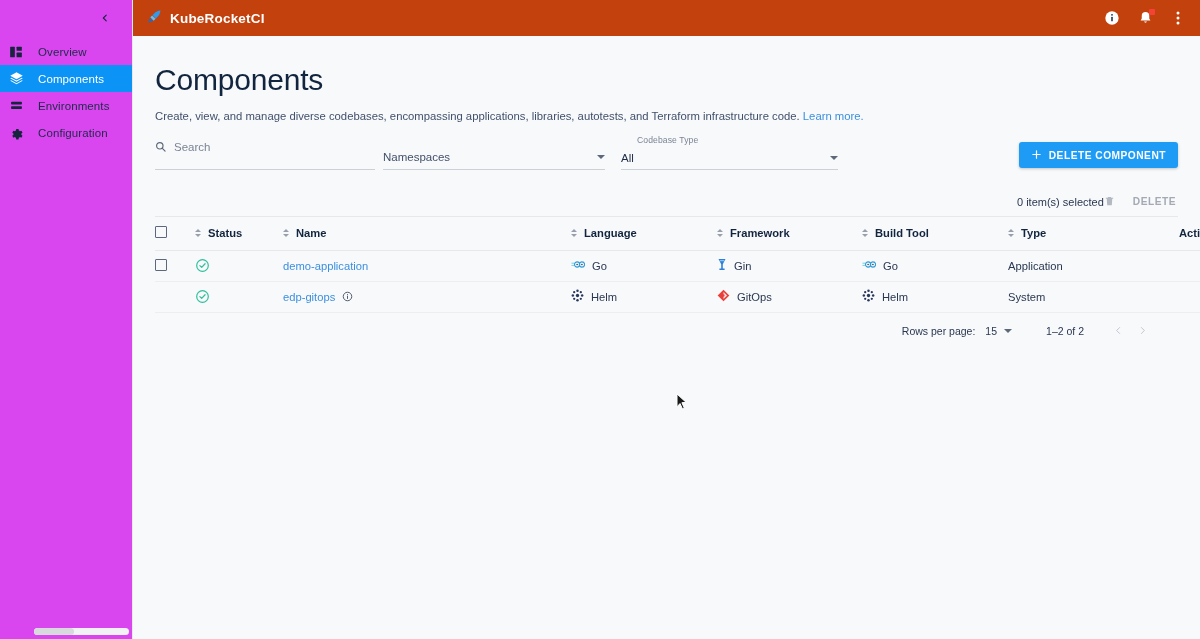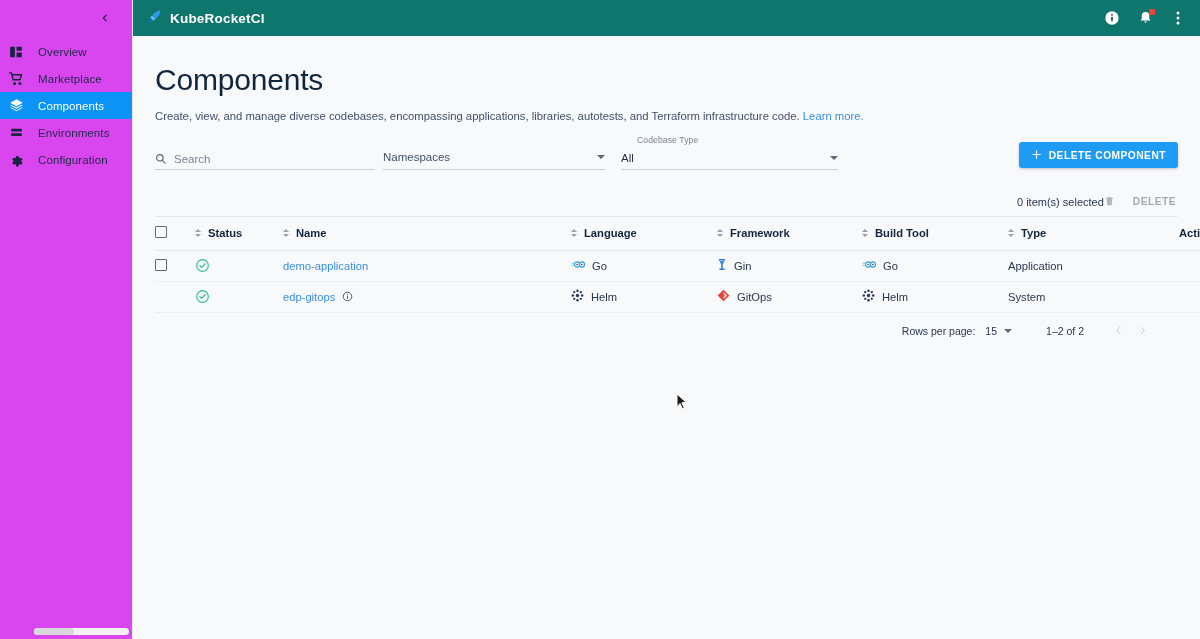--- a/index.html
+++ b/index.html
@@ -41,21 +41,21 @@
     position: absolute; left: 34px; bottom: 4px; width: 95px; height: 7px;
     background: #f2f3f5; border-radius: 4px;
   }
   .sb-scroll i {
     display: block; width: 40px; height: 7px; background: #d7d9dd; border-radius: 4px;
   }
 
   
   .main { flex: 1; display: flex; flex-direction: column; background: #f8f9fb; min-width: 0; }
   .topbar {
-    height: 36px; background: #0f766e; display: flex; align-items: center;
+    height: 36px; background: #c2410c; display: flex; align-items: center;
     padding: 0 13px 0 14px; flex: 0 0 36px;
   }
   .brand { display: flex; align-items: center; gap: 8px; }
   .brand-name {
     color: #ffffff; font-size: 13.5px; font-weight: bold; letter-spacing: .2px;
   }
   .topbar-spacer { flex: 1; }
   .topbar-icons { display: flex; align-items: center; gap: 15px; }
   .tb-ico { width: 18px; height: 18px; display: flex; align-items: center; justify-content: center;
             cursor: pointer; position: relative; }
@@ -73,21 +73,21 @@
   }
   .page-desc { font-size: 11.3px; color: #41506b; line-height: 16px; margin-bottom: 6px; }
   .page-desc a { color: #3b8fe0; text-decoration: none; }
 
   
   .filters { display: flex; align-items: flex-end; gap: 0; position: relative; height: 40px; }
   .fld { position: relative; }
   .fld .underline {
     position: absolute; left: 0; bottom: 0; height: 1px; width: 100%; background: #ccd0d7;
   }
-  .fld-search { width: 220px; display: flex; align-items: center; gap: 8px; padding-bottom: 2px; }
+  .fld-search { width: 220px; display: flex; align-items: center; gap: 8px; padding-bottom: 14px; }
   .fld-search .ph { font-size: 11.5px; color: #7b8494; }
   .fld-ns { width: 222px; margin-left: 8px; display: flex; align-items: center;
             padding-bottom: 7px; justify-content: space-between; }
   .fld-ns .ph { font-size: 11.5px; color: #42506a; }
   .fld-cb { width: 217px; margin-left: 16px; padding-bottom: 6px; position: relative; }
   .fld-cb .flabel {
     position: absolute; top: -17px; left: 16px; font-size: 8.6px; color: #7b8494; letter-spacing:.1px;
   }
   .fld-cb .row { display: flex; align-items: center; justify-content: space-between; }
   .fld-cb .val { font-size: 11.5px; color: #1c2b45; }
@@ -181,30 +181,20 @@
           <svg width="14" height="14" viewBox="0 0 24 24" fill="#16243d">
             <rect x="2" y="3" width="8" height="18" rx="1"></rect>
             <rect x="13" y="3" width="9" height="7" rx="1"></rect>
             <rect x="13" y="13" width="9" height="8" rx="1"></rect>
           </svg>
         </span>
         <span class="nv-label">Overview</span>
       </div>
 
 
-      <div class="nav-item">
-        <span class="nv-ico">
-          <svg width="15" height="15" viewBox="0 0 24 24" fill="none" stroke="#16243d" stroke-width="2.2" stroke-linecap="round" stroke-linejoin="round">
-            <path d="M1 3h3l2.6 11h11l2.4-8H6"></path>
-            <circle cx="9" cy="20" r="1.4" fill="#16243d"></circle>
-            <circle cx="17.5" cy="20" r="1.4" fill="#16243d"></circle>
-          </svg>
-        </span>
-        <span class="nv-label">Marketplace</span>
-      </div>
 
       <div class="nav-item active">
         <span class="nv-ico">
           <svg width="15" height="15" viewBox="0 0 24 24" fill="#ffffff">
             <path d="M12 2 L22 7.5 L12 13 L2 7.5 Z"></path>
             <path d="M12 15.2 L20.6 10.6 L22 11.4 L12 17 L2 11.4 L3.4 10.6 Z"></path>
             <path d="M12 19.4 L20.6 14.8 L22 15.6 L12 21.2 L2 15.6 L3.4 14.8 Z"></path>
           </svg>
         </span>
         <span class="nv-label">Components</span>

